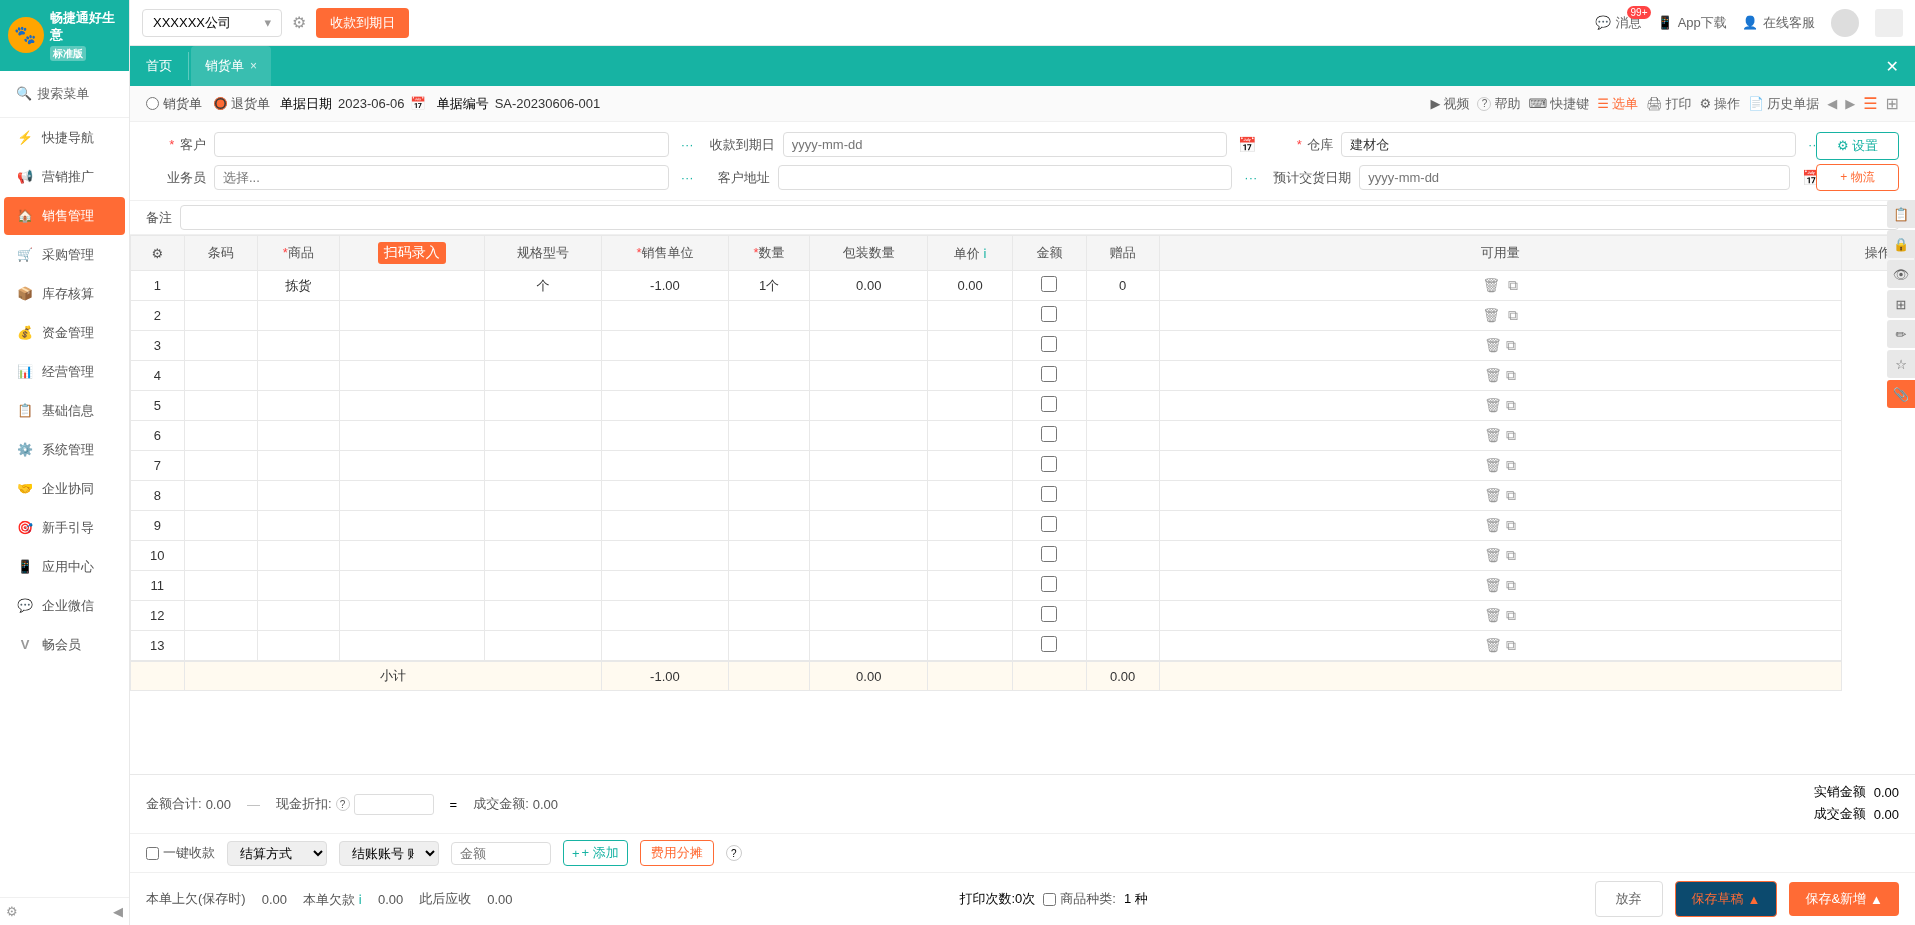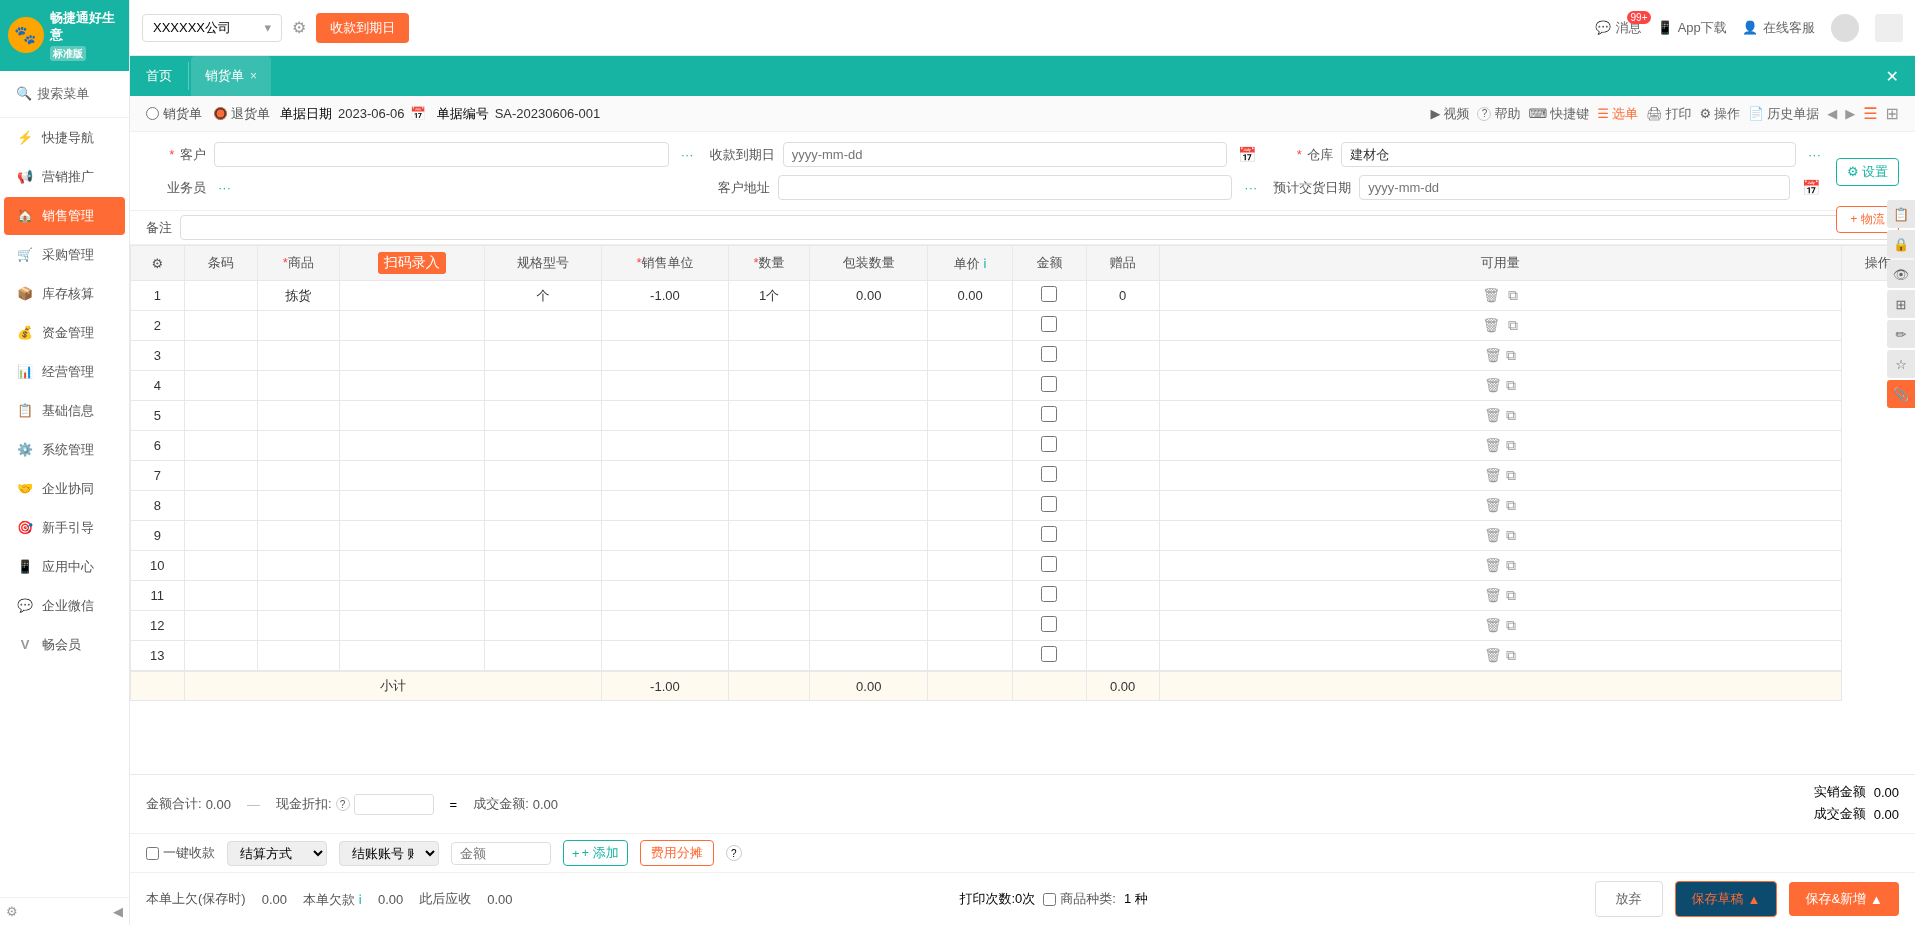--- a/index.html
+++ b/index.html
@@ -15,21 +15,21 @@
     .sidebar-search-item { display: flex; align-items: center; gap: 5px; padding: 6px 8px; color: #666; cursor: pointer; border-radius: 4px; }
     .sidebar-nav-item { display: flex; align-items: center; gap: 8px; padding: 10px 12px; color: #555; cursor: pointer; border-radius: 4px; margin: 1px 4px; }
     .sidebar-nav-item.active { background: #ff6b35; color: white; }
     .sidebar-nav-item .nav-icon { width: 18px; height: 18px; display: flex; align-items: center; justify-content: center; flex-shrink: 0; }
     .sidebar-bottom { margin-top: auto; border-top: 1px solid #f0f0f0; padding: 6px; display: flex; justify-content: space-between; align-items: center; }
 
     
     .main { flex: 1; display: flex; flex-direction: column; height: 925px; overflow: hidden; }
 
     
-    .topbar { height: 56px; background: #fff; border-bottom: 1px solid #e8e8e8; display: flex; align-items: center; padding: 0 12px; gap: 10px; flex-shrink: 0; }
+    .topbar { height: 46px; background: #fff; border-bottom: 1px solid #e8e8e8; display: flex; align-items: center; padding: 0 12px; gap: 10px; flex-shrink: 0; }
     .company-selector { display: flex; align-items: center; gap: 4px; border: 1px solid #ddd; border-radius: 4px; padding: 4px 10px; cursor: pointer; min-width: 140px; }
     .trial-btn { background: #ff6b35; color: white; border: none; border-radius: 4px; padding: 6px 14px; cursor: pointer; font-size: 13px; }
     .topbar-right { margin-left: auto; display: flex; align-items: center; gap: 16px; color: #666; }
     .topbar-badge { position: relative; display: flex; align-items: center; gap: 4px; cursor: pointer; }
     .badge-dot { background: #ff4444; color: white; font-size: 10px; border-radius: 10px; padding: 1px 4px; position: absolute; top: -8px; right: -10px; }
     .topbar-avatar { width: 28px; height: 28px; background: #ddd; border-radius: 50%; }
 
     
     .tabbar { height: 40px; background: #17b3a3; display: flex; align-items: center; padding: 0; flex-shrink: 0; }
     .tab-home { padding: 0 16px; height: 28px; display: flex; align-items: center; color: white; cursor: pointer; font-size: 14px; border-right: 1px solid rgba(255,255,255,0.3); }
@@ -49,21 +49,21 @@
     .field-row { display: flex; align-items: center; gap: 8px; }
     .field-label { color: #555; white-space: nowrap; min-width: 60px; text-align: right; font-size: 13px; }
     .field-required { color: #ff4444; margin-right: 2px; }
     .field-input { flex: 1; border: 1px solid #ddd; border-radius: 4px; padding: 4px 8px; color: #333; background: white; min-width: 0; }
     .field-input.placeholder { color: #bbb; }
     .field-dots { color: #17b3a3; cursor: pointer; margin-left: 4px; }
     .field-calendar { color: #17b3a3; cursor: pointer; margin-left: 4px; font-size: 15px; }
     .form-fields-outer { position: relative; padding: 10px 16px; border-bottom: 1px solid #f0f0f0; flex-shrink: 0; }
     .fields-grid { display: grid; grid-template-columns: 1fr 1fr 1fr; gap: 8px 16px; padding-right: 78px; }
     .action-btns-right { position: absolute; right: 16px; top: 10px; display: flex; flex-direction: column; gap: 4px; }
-    .action-btn { background: white; border: 1px solid #ff6b35; color: #ff6b35; border-radius: 4px; padding: 4px 10px; cursor: pointer; font-size: 12px; white-space: nowrap; margin-top: 16px; }
+    .action-btn { background: white; border: 1px solid #ff6b35; color: #ff6b35; border-radius: 4px; padding: 4px 20px; cursor: pointer; font-size: 12px; white-space: nowrap; }
     .action-btn.settings { border-color: #17b3a3; color: #17b3a3; }
 
     .remark-row { padding: 4px 16px; border-bottom: 1px solid #f0f0f0; display: flex; align-items: center; gap: 8px; flex-shrink: 0; }
 
     
     .table-area { flex: 1; overflow: auto; }
     .data-table { width: 100%; border-collapse: collapse; font-size: 12px; }
     .data-table th { background: #f5f5f5; border: 1px solid #e8e8e8; padding: 6px 8px; text-align: center; color: #555; white-space: nowrap; position: sticky; top: 0; z-index: 1; font-weight: normal; }
     .data-table td { border: 1px solid #e8e8e8; padding: 5px 8px; text-align: center; color: #333; }
     .th-required { color: #ff4444; }
@@ -306,20 +306,21 @@
             <span>仓库</span>
           </span>
           <input class="field-input" type="text" value="建材仓" style="">
           <span class="field-dots">···</span>
         </div>
 
         <div class="field-row">
           <span class="field-label">
             <span>业务员</span>
           </span>
+          <input class="field-input placeholder" type="text" placeholder="选择..." style="">
           <span class="field-dots">···</span>
         </div>
         <div class="field-row">
           <span class="field-label">
             <span>客户地址</span>
           </span>
           <input class="field-input" type="text" style="">
           <span class="field-dots">···</span>
         </div>
         <div class="field-row">

